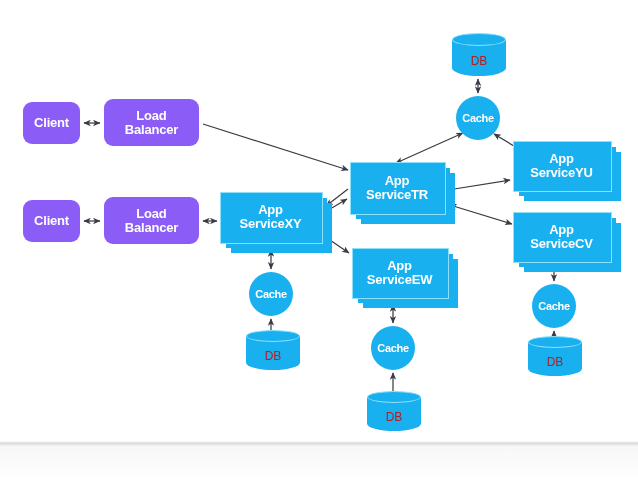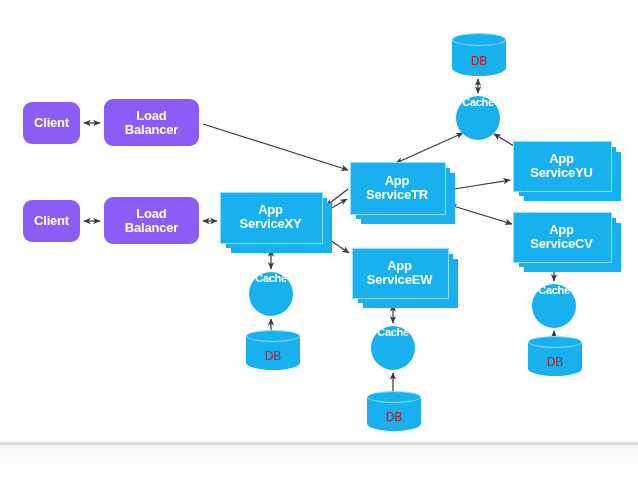--- a/index.html
+++ b/index.html
@@ -64,21 +64,21 @@
     line-height: 1.04;
     letter-spacing: -0.2px;
     white-space: pre-line;
   }
   
   .cache {
     position: absolute;
     background: #19b0ef;
     border-radius: 50%;
     display: flex;
-    align-items: flex-start;
+    align-items: center;
     justify-content: center;
     color: #ffffff;
     font-weight: bold;
     letter-spacing: -0.3px;
   }
   
   .db {
     position: absolute;
   }
   .db .body {

